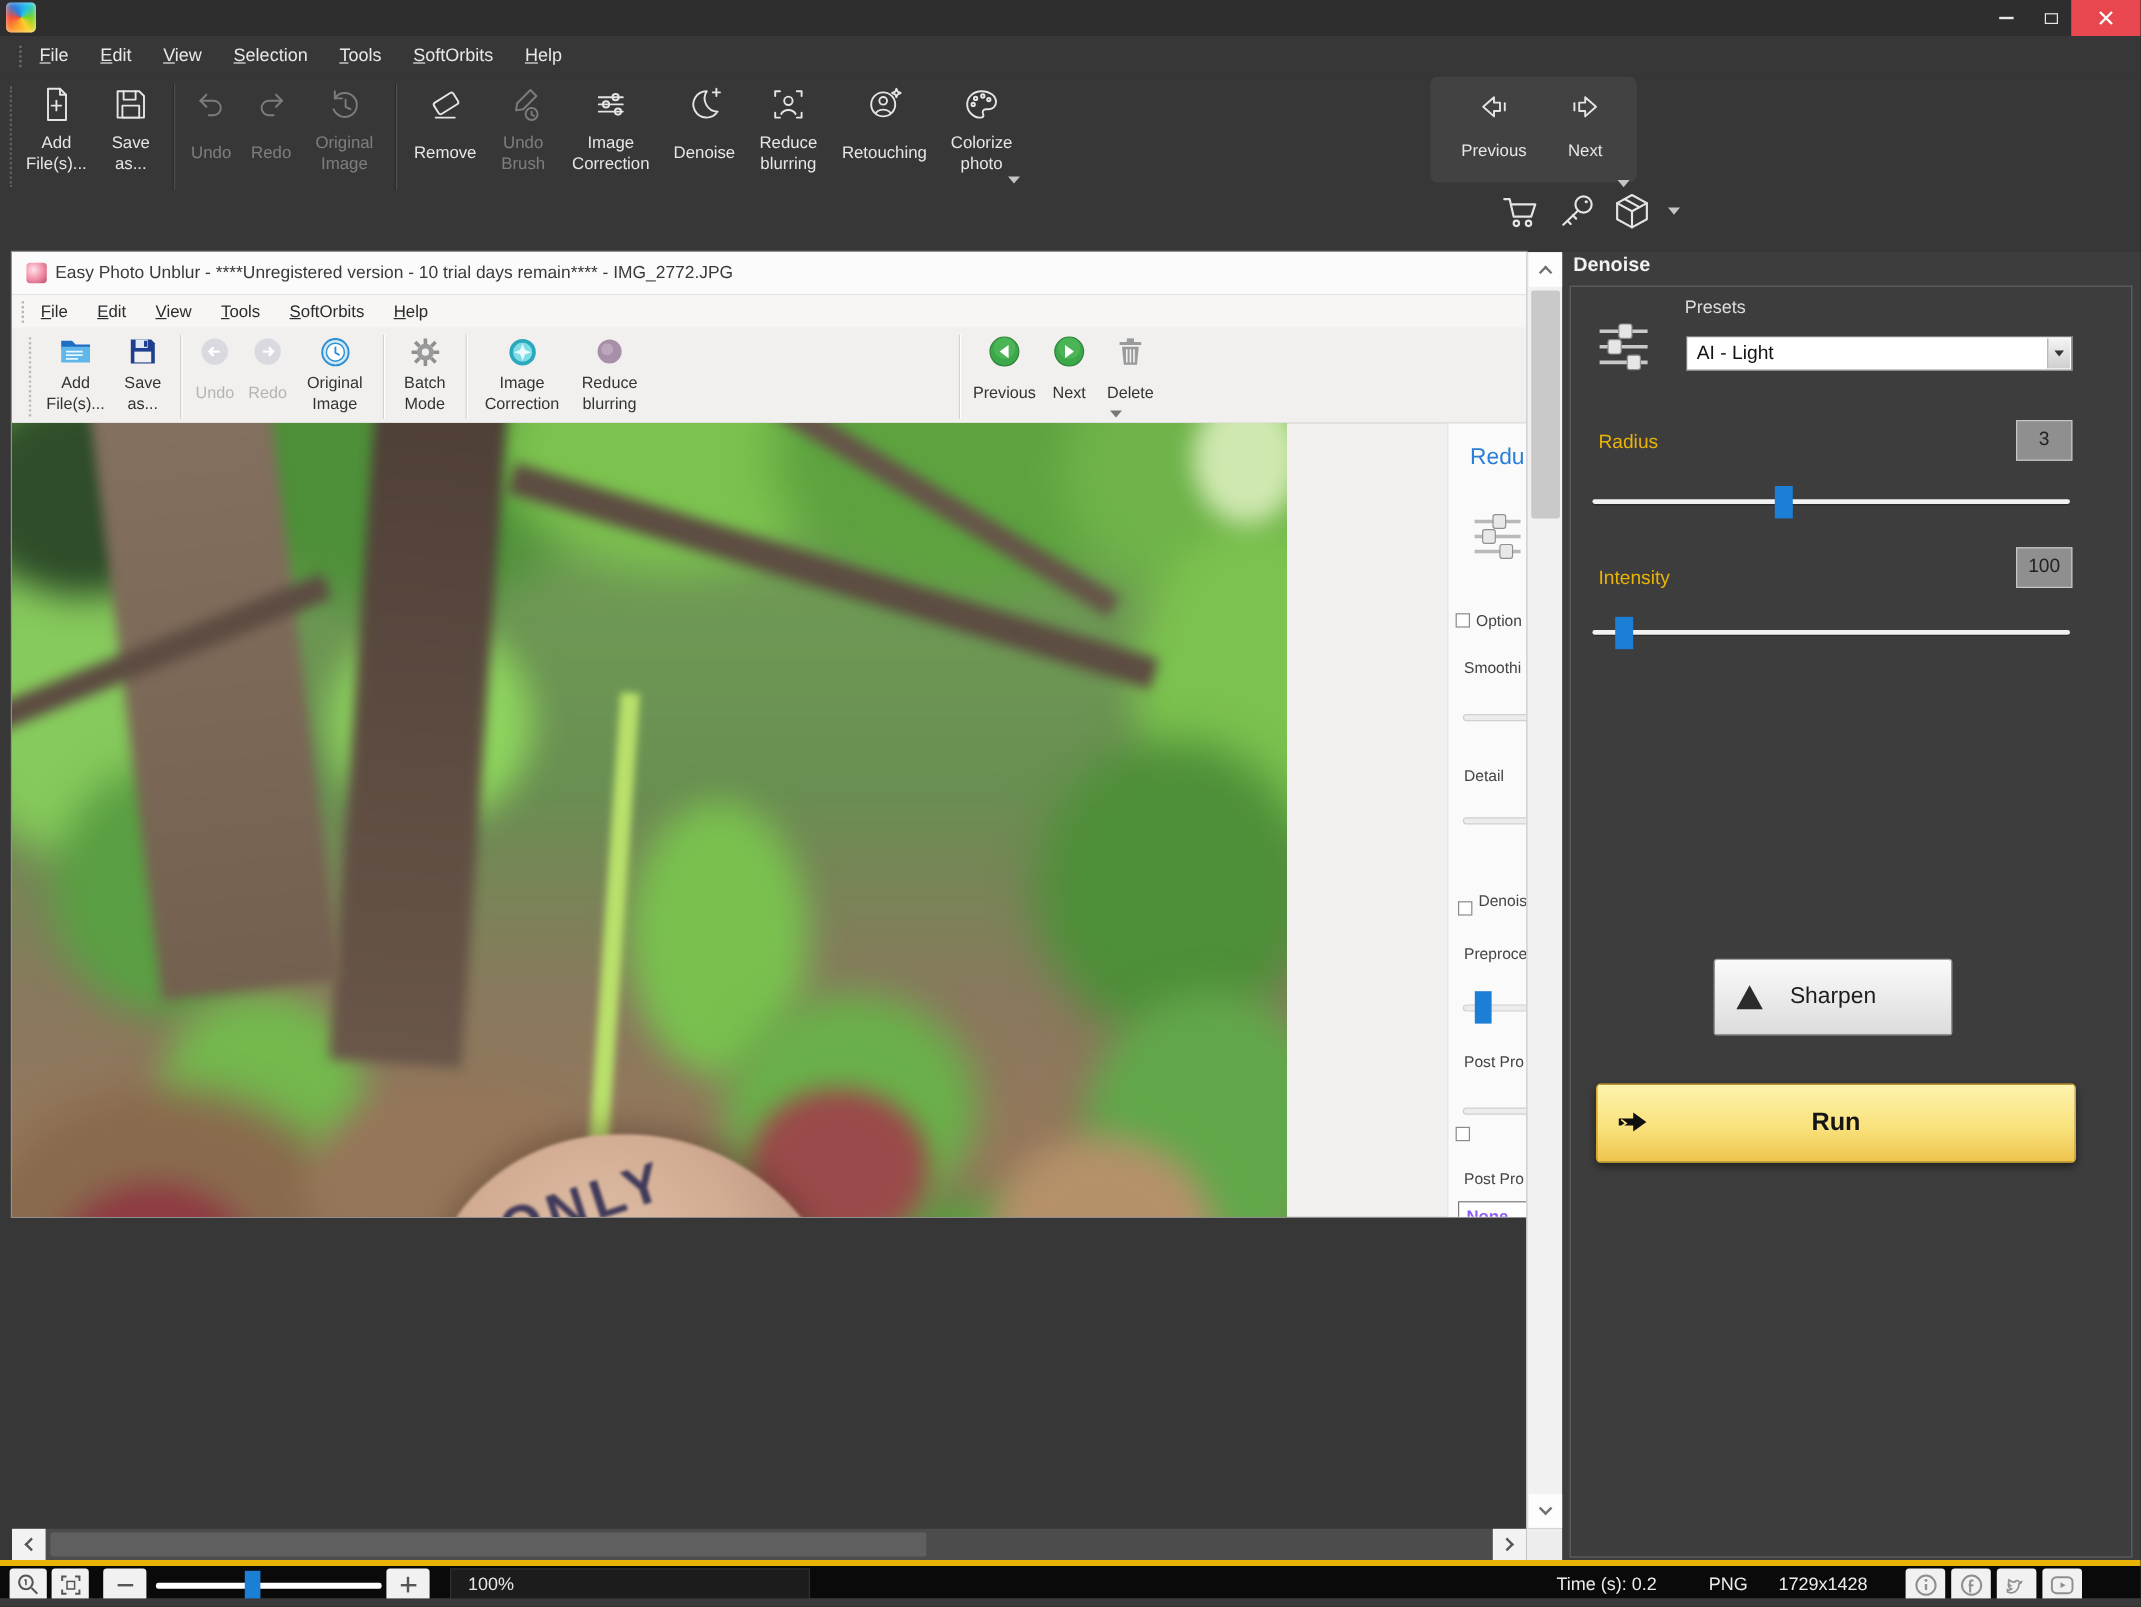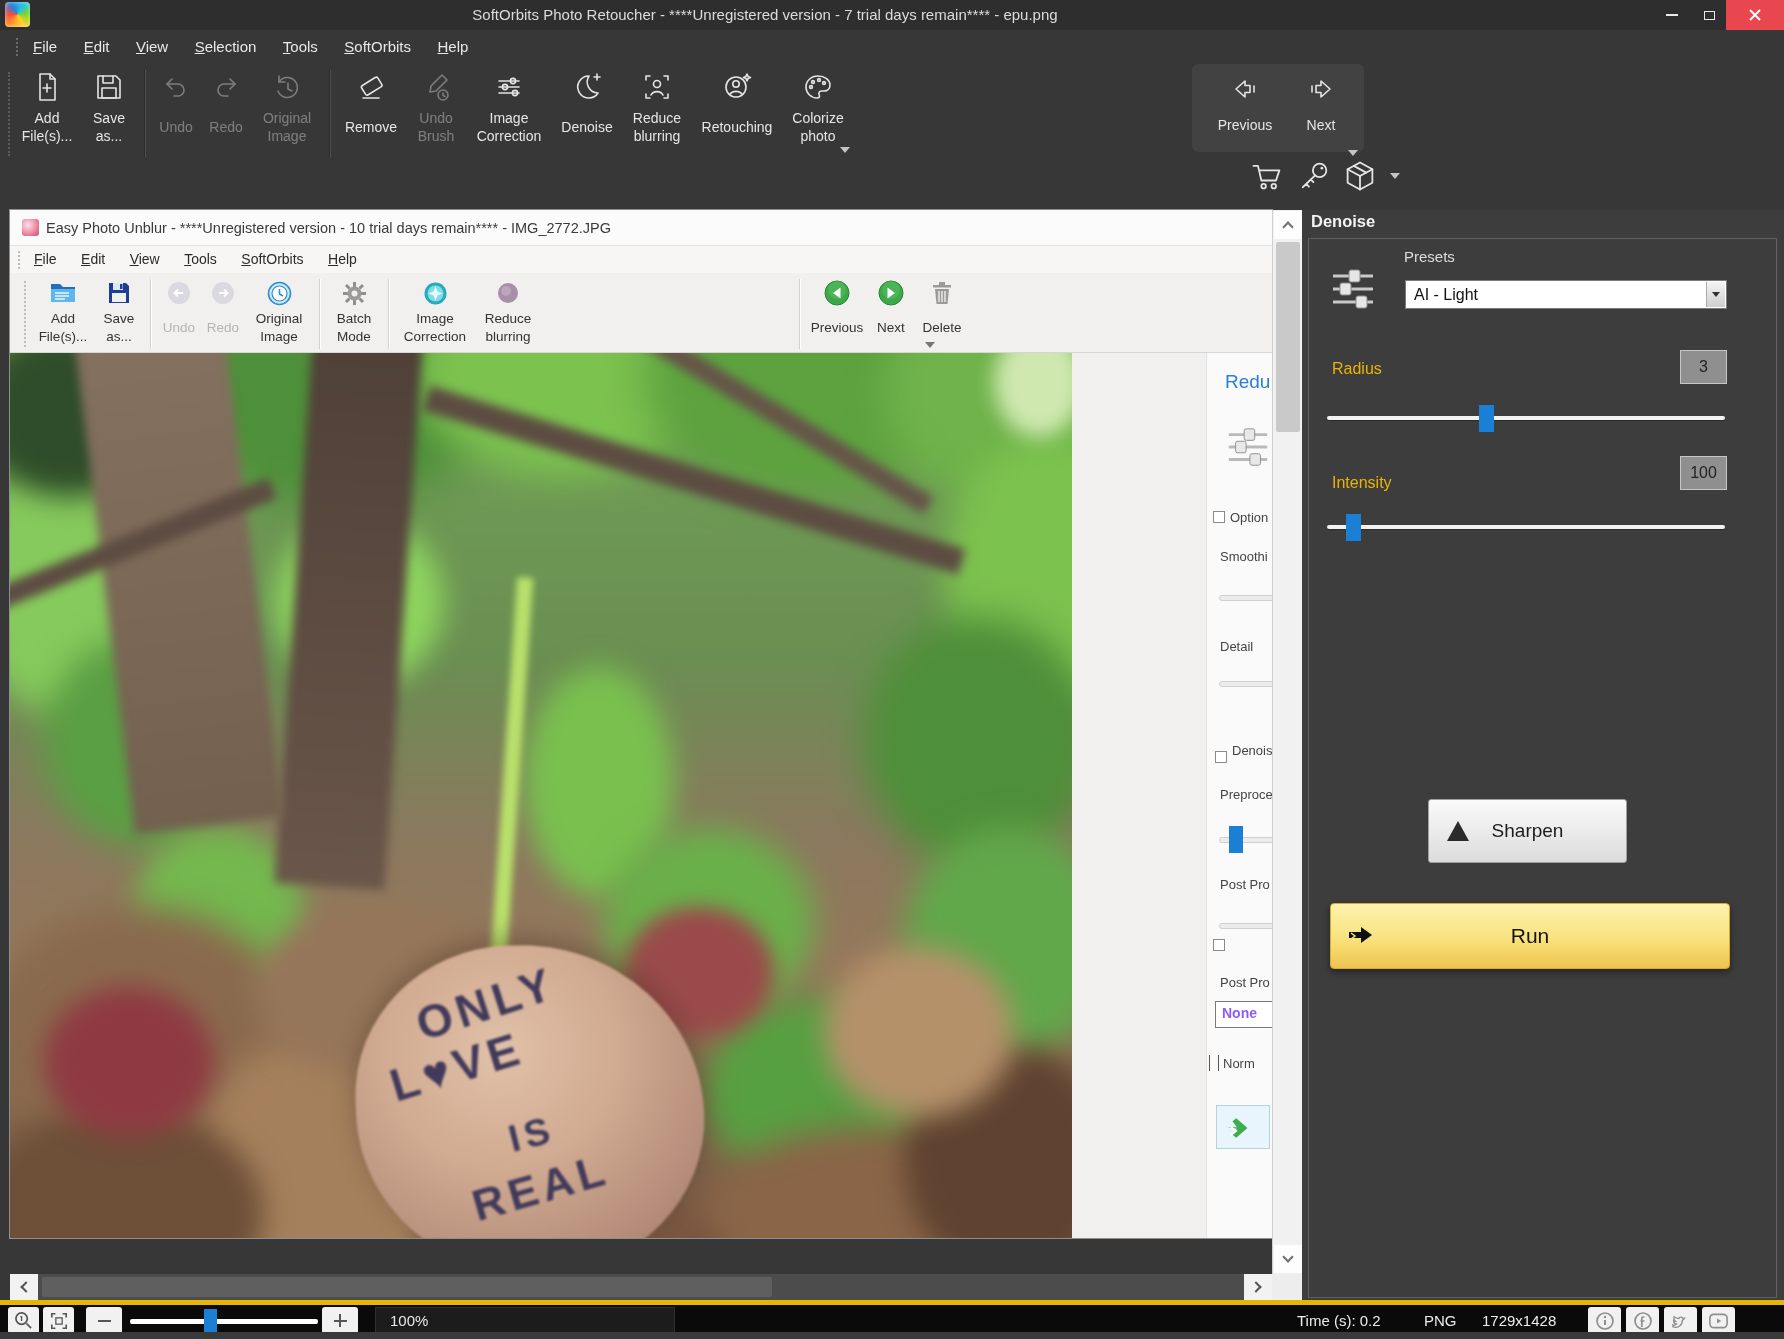--- a/index.html
+++ b/index.html
@@ -39,21 +39,21 @@
 
   .navblock{position:absolute;left:1192px;top:64px;width:172px;height:88px;background:#424242;border-radius:6px;
     display:flex;justify-content:center;gap:6px;padding-top:6px;}
   .navblock .tbtn .lb{height:auto;margin-top:8px;}
   .store-row{position:absolute;left:1248px;top:158px;display:flex;align-items:center;gap:10px;}
 
   .dd{width:0;height:0;border-left:5px solid transparent;border-right:5px solid transparent;
       border-top:6px solid #c4c4c4;position:absolute;cursor:pointer;}
 
   
-  .frame{position:absolute;left:10px;top:210px;width:1262px;height:1028px;background:#f1f0ee;
+  .frame{position:absolute;left:10px;top:210px;width:1262px;height:804px;background:#f1f0ee;
          box-shadow:0 0 0 1px #8f8f8f;overflow:hidden;}
   .f-titlebar{position:absolute;left:0;top:0;width:100%;height:36px;background:#fcfbfb;border-bottom:1px solid #e3e3e3;}
   .f-icon{position:absolute;left:12px;top:9px;width:17px;height:17px;border-radius:3px;
     background:radial-gradient(circle at 35% 35%,#ffe2ea,#ef8aa2 55%,#b9506b);}
   .f-title{position:absolute;left:36px;top:0;height:36px;line-height:36px;font-size:14.5px;color:#3a3a3a;}
   .f-menubar{position:absolute;left:0;top:36px;width:100%;height:27px;background:#f7f6f5;}
   .f-menubar .grip{border-left:2px dotted #b8b8b8;top:5px;left:8px;}
   .f-mitem{display:inline-block;padding:0 10px;line-height:27px;font-size:14px;color:#2b2b2b;cursor:pointer;}
   .f-mitem::first-letter{text-decoration:underline;}
   .f-menubar .mwrap{position:absolute;left:14px;top:0;}
@@ -109,21 +109,21 @@
   .combo .btn{position:absolute;right:1px;top:1px;width:19px;height:25px;background:linear-gradient(#f4f4f4,#cfcfcf);
     border-left:1px solid #aaa;display:flex;align-items:center;justify-content:center;}
   .combo .btn .dd2{width:0;height:0;border-left:4px solid transparent;border-right:4px solid transparent;border-top:5px solid #333;}
   .sharpen{position:absolute;left:126px;top:589px;width:199px;height:64px;border:1px solid #9f9f9f;border-radius:3px;
     background:linear-gradient(#fafafa,#dcdcdc);display:flex;align-items:center;justify-content:center;cursor:pointer;}
   .sharpen .tri{position:absolute;left:18px;width:0;height:0;border-left:11px solid transparent;border-right:11px solid transparent;border-bottom:20px solid #2b2b2b;}
   .sharpen .lb{font-size:19px;color:#1d1d1d;}
   .run{position:absolute;left:28px;top:693px;width:400px;height:66px;border:1px solid #d9aa2e;border-radius:4px;
     background:linear-gradient(#fdf3ae,#f9e27d 55%,#eec34d);box-shadow:0 3px 7px rgba(0,0,0,.45);
     display:flex;align-items:center;justify-content:center;cursor:pointer;}
-  .run .lb{font-size:21px;font-weight:normal;color:#151515;}
+  .run .lb{font-size:21px;font-weight:bold;color:#151515;}
   .run .arr{position:absolute;left:16px;top:20px;}
   .eq-knob{fill:#e6e6e6;stroke:#8a8a8a;}
 
   
   .statusbar{position:absolute;left:0;top:1300px;width:1784px;height:32px;background:#0a0a0a;border-top:5px solid #eab308;}
   .stbtn{position:absolute;top:2px;height:27px;background:#f1f1f1;border-radius:3px;display:flex;align-items:center;justify-content:center;cursor:pointer;}
   .st-track{position:absolute;left:130px;top:14px;width:188px;height:5px;background:#fff;border-radius:2px;}
   .st-handle{position:absolute;left:74px;top:3px;width:13px;height:25px;background:#1b7fd6;cursor:pointer;}
   .zoombox{position:absolute;left:375px;top:2px;width:300px;height:27px;background:#1c1c1c;border:1px solid #303030;}
   .zoombox span{position:absolute;left:14px;top:0;line-height:25px;font-size:15px;color:#e8e8e8;}
@@ -134,21 +134,20 @@
   .plus-g::before{content:"";position:absolute;left:0;top:5.5px;width:13px;height:2px;background:#555;}
   .plus-g::after{content:"";position:absolute;left:5.5px;top:0;width:2px;height:13px;background:#555;}
 </style>
 </head>
 <body>
 
 <div id="app">
 
   <div class="titlebar">
     <div class="app-icon"></div>
-    <div class="main-title">SoftOrbits Photo Retoucher - ****Unregistered version - 7 trial days remain**** - epu.png</div>
     <div class="wbtn min">
         <div class="glyph-min"></div>
       </div>
     <div class="wbtn max">
         <div class="glyph-max"></div>
       </div>
     <div class="wbtn close">
       <svg width="14" height="14" viewBox="0 0 14 14">
           <path d="M2 2l10 10M12 2L2 12" stroke="#fff" stroke-width="2"></path>
         </svg>

